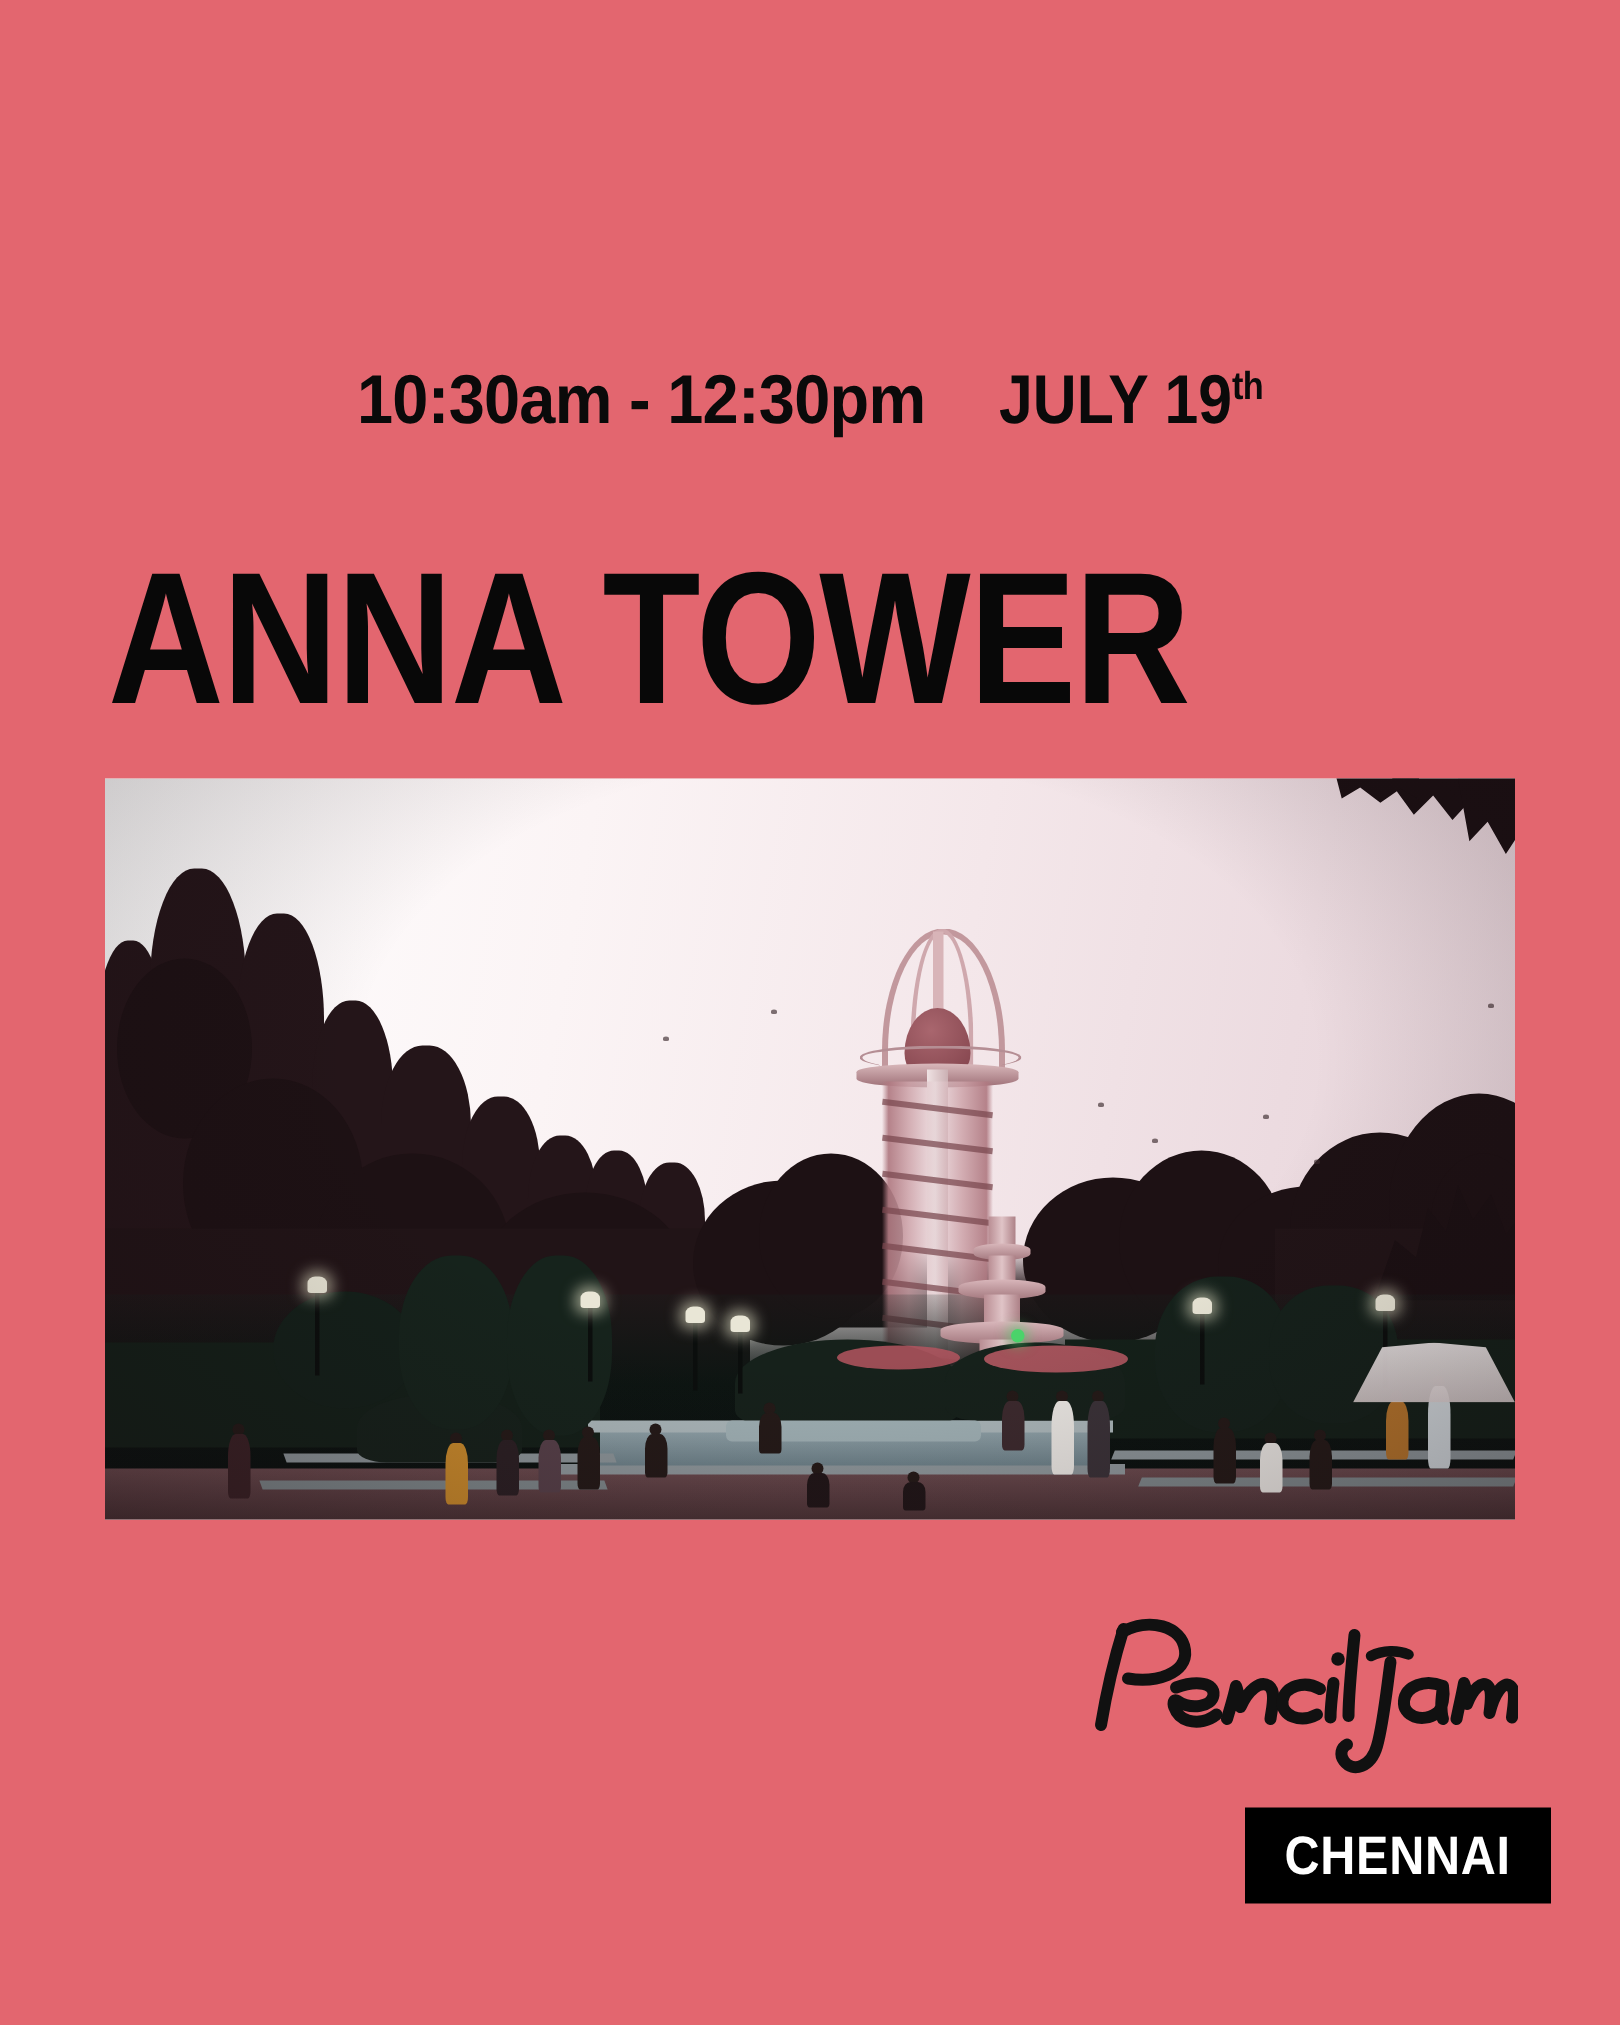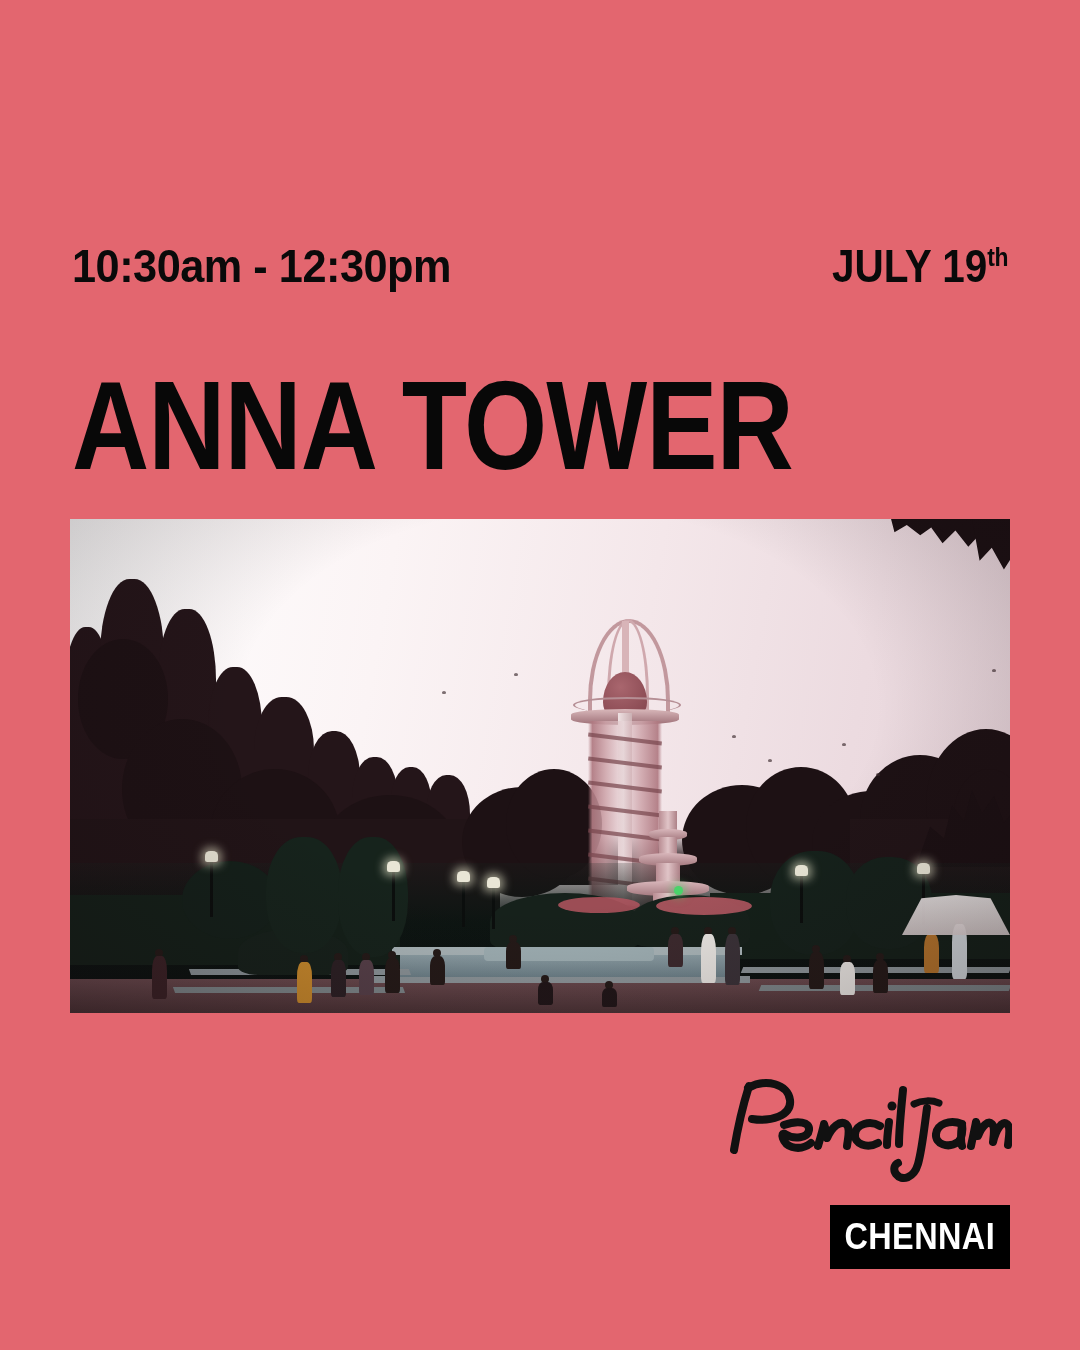--- a/index.html
+++ b/index.html
@@ -19,21 +19,21 @@
 
   
   .meta-row {
     position: absolute;
     left: 72px;
     right: 72px;
     top: 243px;
     height: 52px;
     display: flex;
     align-items: baseline;
-    justify-content: space-between;
+    justify-content: center;
   }
   .time-text {
     font-family: "Liberation Sans Narrow", "Liberation Sans", sans-serif;
     font-size: 46px;
     font-weight: 700;
     color: #0a0a0a;
     letter-spacing: -0.5px;
     line-height: 1;
     transform: scaleX(0.94);
     transform-origin: left bottom;
@@ -337,21 +337,21 @@
     width: 290px;
     height: 120px;
   }
   .logo svg { display: block; width: 100%; height: 100%; }
 
   
   .badge {
     position: absolute;
     left: 830px;
     top: 1205px;
-    width: 180px;
+    width: 204px;
     height: 64px;
     background: #000000;
     display: flex;
     align-items: center;
     justify-content: center;
   }
   .badge-label {
     font-family: "Liberation Sans Narrow", "Liberation Sans", sans-serif;
     font-size: 36px;
     font-weight: 700;

